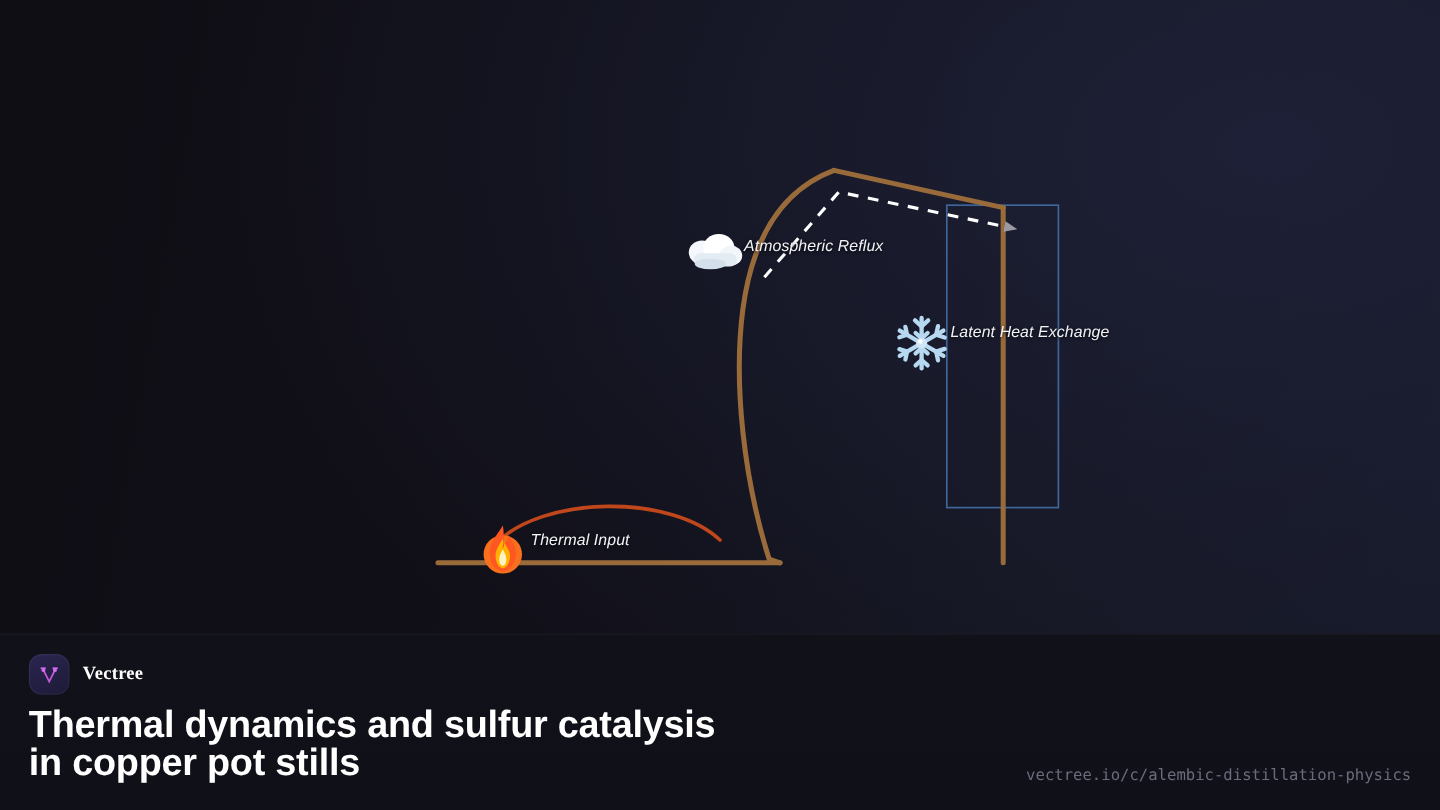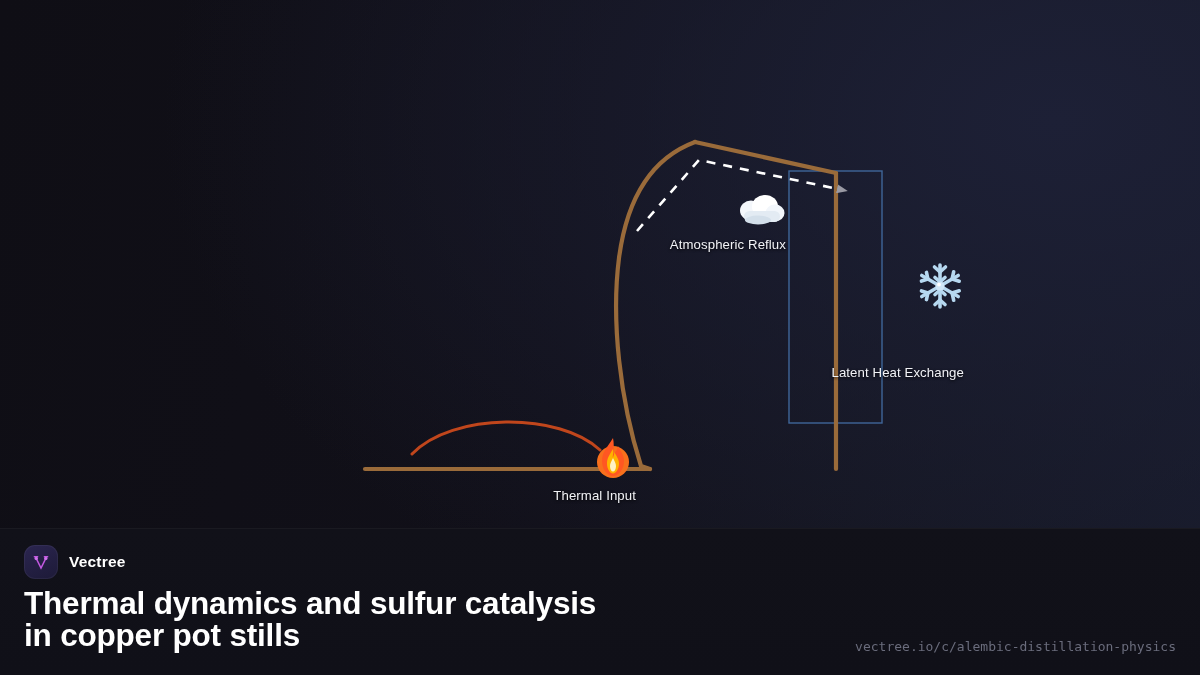--- a/index.html
+++ b/index.html
@@ -38,24 +38,25 @@
     left: 0; top: 0;
     width: 1200px;
     height: 528px;
     display: block;
   }
 
   
   .node {
     position: absolute;
     display: flex;
-    flex-direction: column;
-    align-items: flex-end;
+    flex-direction: row;
+    align-items: flex-start;
     width: 220px;
     margin-left: -110px;
+    font-style: italic;
   }
   .node-glyph {
     display: flex;
     align-items: center;
     justify-content: center;
     line-height: 1;
     user-select: none;
   }
   .node-label {
     margin-top: 7px;
@@ -83,22 +84,22 @@
     left: 6px; top: 5px;
     width: 13px; height: 8px;
     border-radius: 6px;
     background: rgba(255,255,255,.16);
     transform: rotate(-18deg);
   }
   .tile svg { position: absolute; left: 9px; top: 9px; }
 
   
   #node-reflux { left: 676px; top: 190px; }
-  #node-cond   { left: 854px; top: 262px; gap: 48px; }
-  #node-heat   { left: 526px; top: 435px; }
+  #node-cond   { left: 854px; top: 262px; }
+  #node-heat   { left: 506px; top: 435px; }
 
   
   #footer {
     position: absolute;
     left: 0; top: 528px;
     width: 1200px;
     height: 147px;
     background: linear-gradient(180deg, #111119 0%, #101018 100%);
     border-top: 1px solid rgba(255,255,255,.045);
     box-sizing: border-box;
@@ -113,21 +114,21 @@
   #brand-mark {
     width: 34px; height: 34px;
     border-radius: 11px;
     background: linear-gradient(155deg, #2b2550 0%, #231f42 55%, #1d1a38 100%);
     display: flex;
     align-items: center;
     justify-content: center;
     box-shadow: inset 0 0 0 1px rgba(255,255,255,.05);
   }
   #brand-name {
-    font-family: Liberation Sans, sans-serif;
+    font-family: Liberation Serif, serif;
     font-size: 15.5px;
     font-weight: bold;
     color: #ffffff;
     letter-spacing: .2px;
   }
   #headline {
     position: absolute;
     left: 24px; top: 58px;
     font-family: Liberation Sans, sans-serif;
     font-size: 31.5px;

